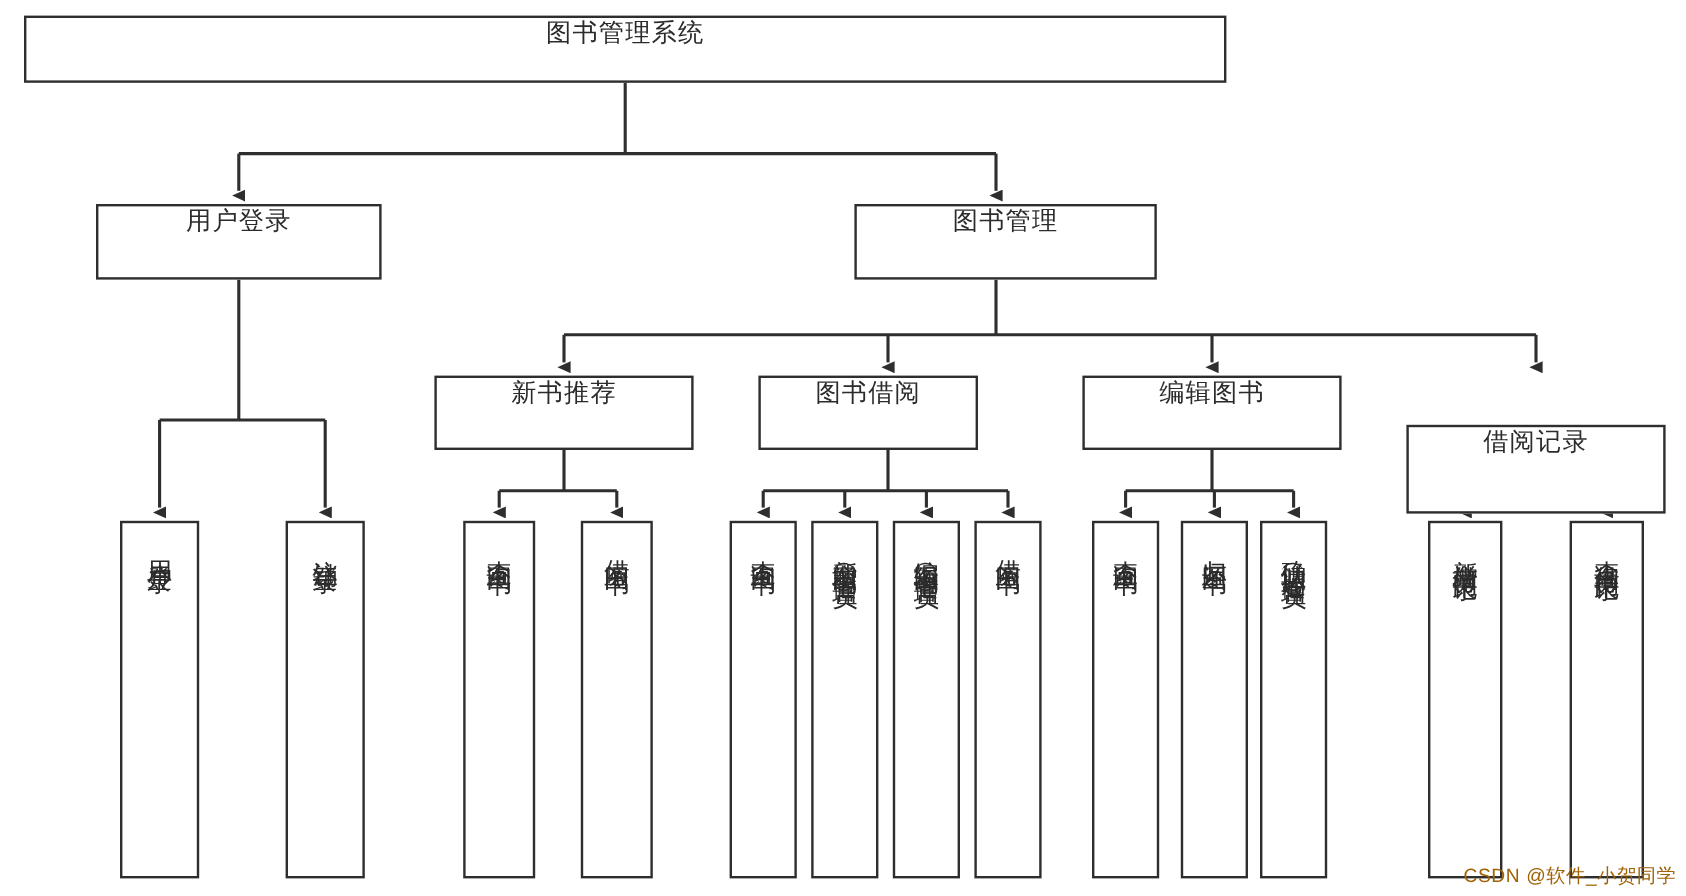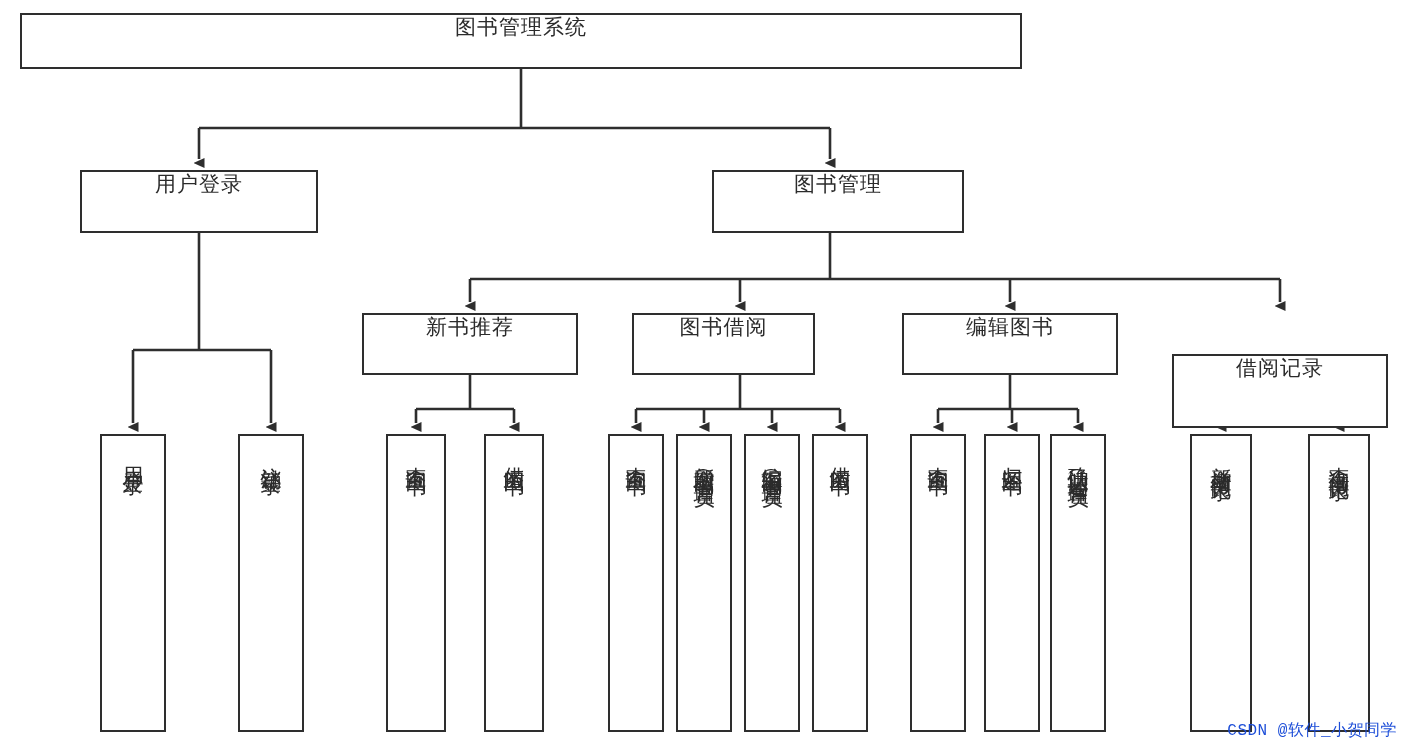--- a/index.html
+++ b/index.html
@@ -56,24 +56,24 @@
   }
   .node .lbl {
     display: block;
     white-space: pre-wrap;
   }
   #watermark {
     position: absolute;
     right: 8px;
     bottom: 6px;
     font-size: 16px;
-    color: #1d4ed8;
+    color: #a16207;
     letter-spacing: 0.5px;
     white-space: nowrap;
-    font-family: Liberation Mono, monospace;
+    font-family: Liberation Sans, sans-serif;
   }
 </style>
 </head>
 <body>
 
 <div id="canvas">
 
   <svg id="wires" viewBox="0 0 1405 747" xmlns="http://www.w3.org/2000/svg">
     <defs>
       <marker id="arrow" markerWidth="10" markerHeight="11" refX="1" refY="5.5" orient="auto" markerUnits="userSpaceOnUse">

